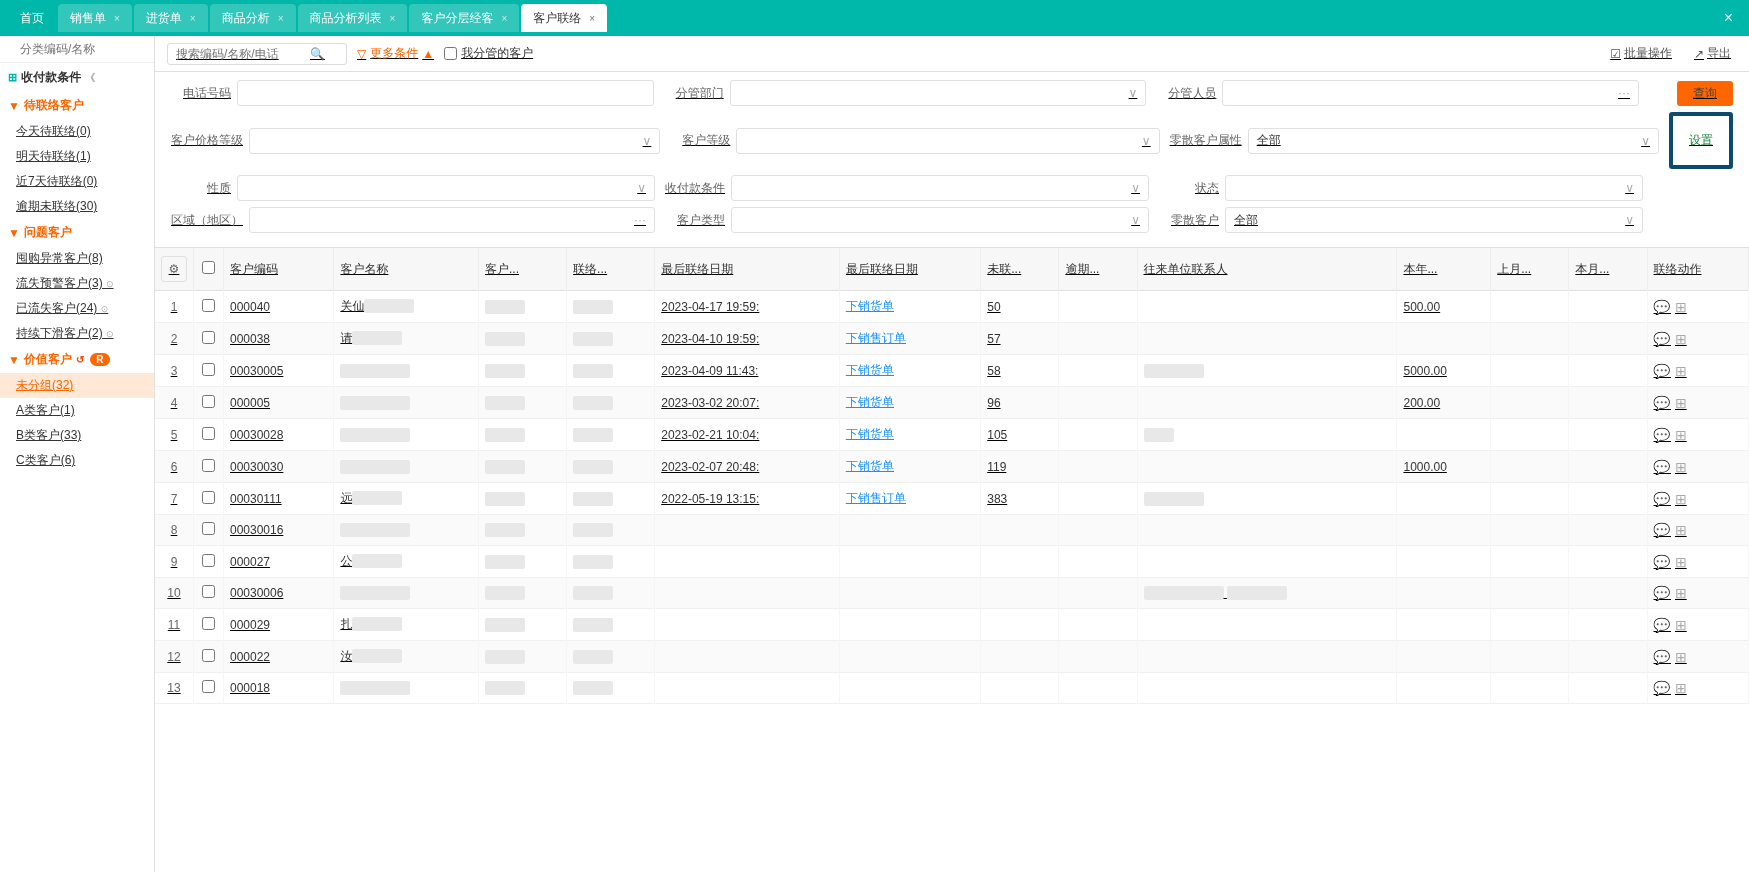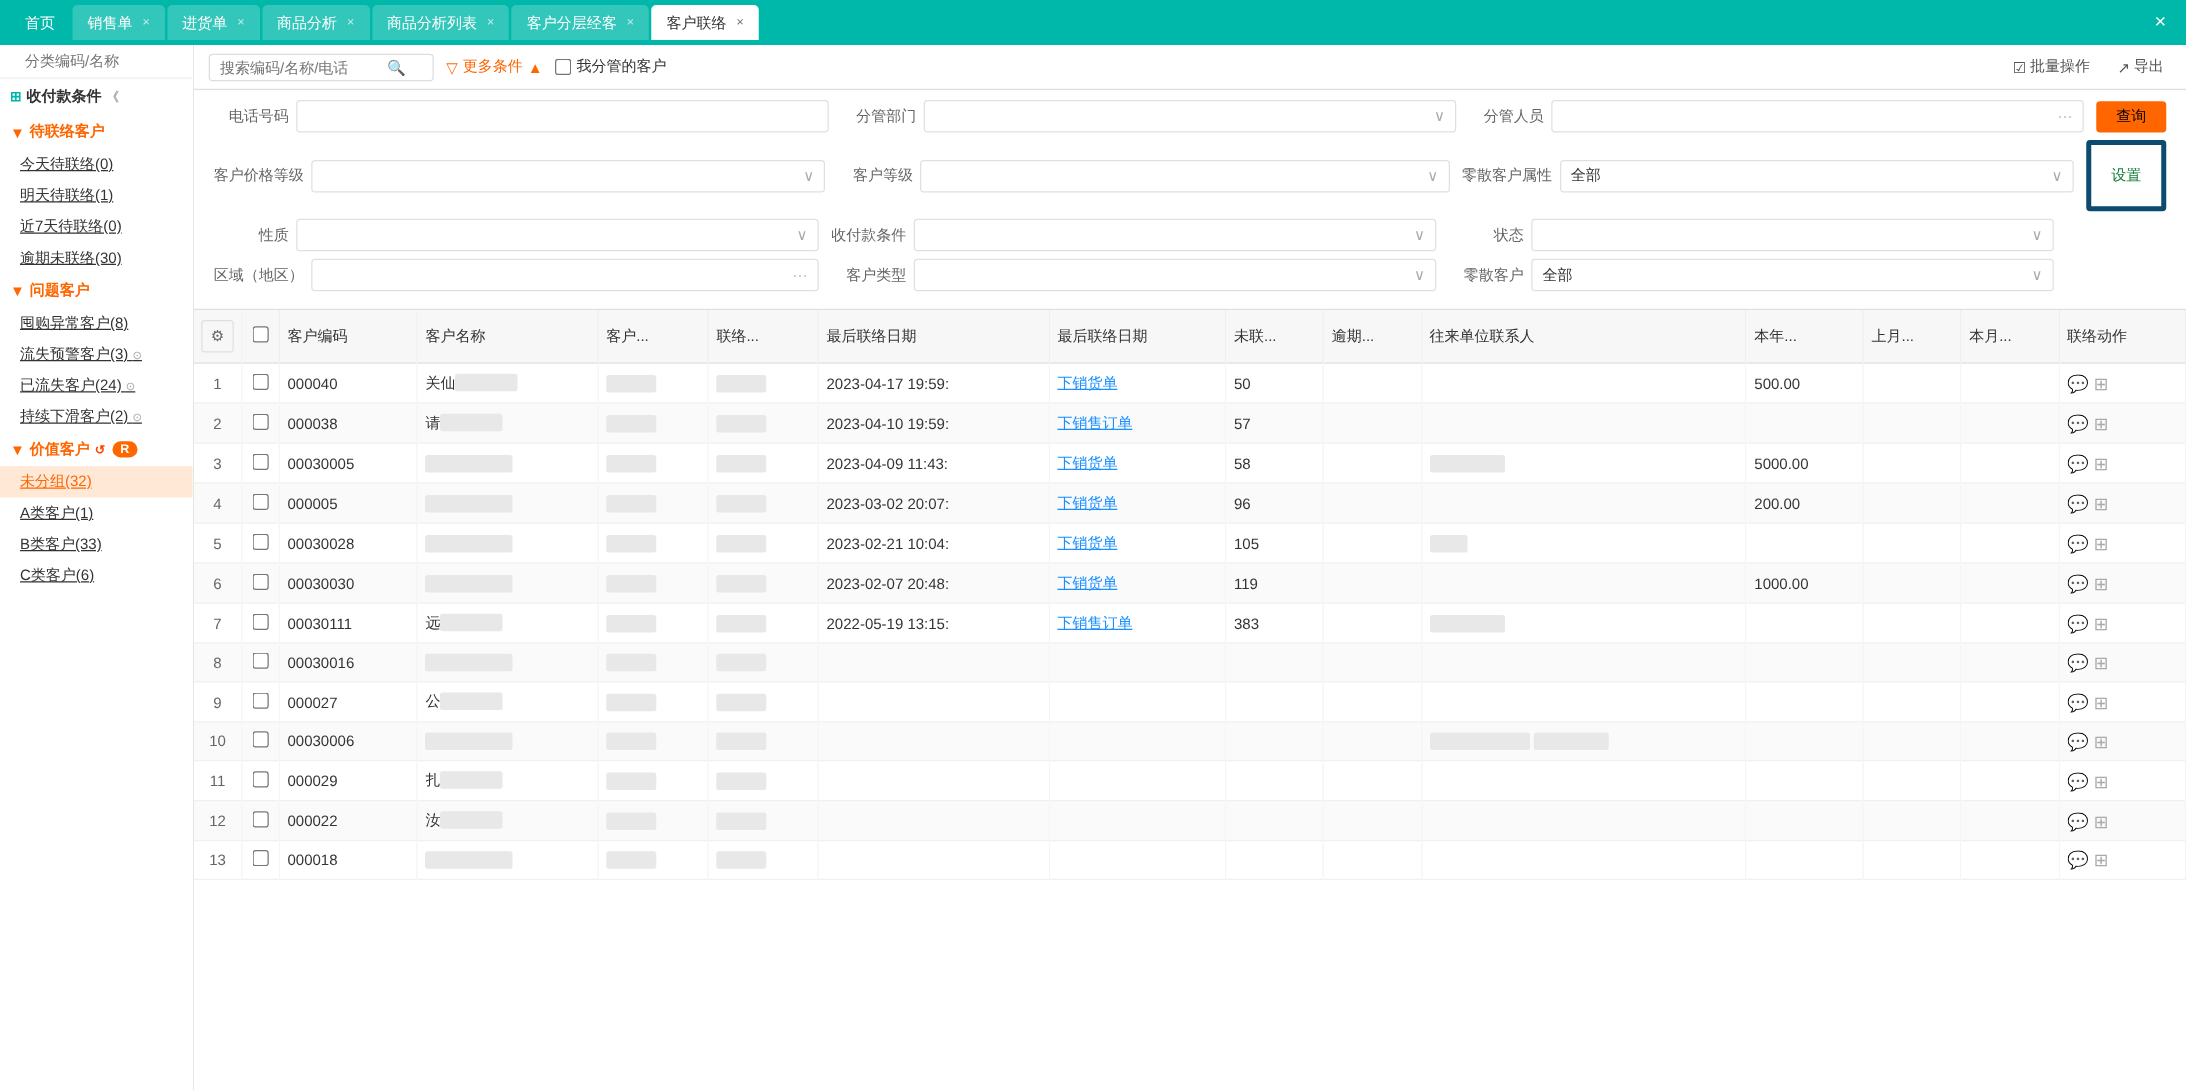--- a/index.html
+++ b/index.html
@@ -104,20 +104,21 @@
       font-size: 12px;
       gap: 4px;
     }
 
     
     .content-area {
       flex: 1;
       display: flex;
       flex-direction: column;
       overflow: hidden;
+      text-decoration: underline;
     }
 
     
     .filter-bar {
       background: #fff;
       padding: 6px 12px;
       border-bottom: 1px solid #e0e0e0;
       display: flex;
       align-items: center;
       gap: 10px;
@@ -208,26 +209,27 @@
       border-radius: 3px;
       padding: 3px 8px;
       color: #333;
       background: #fff;
       outline: none;
       font-size: 12px;
       min-height: 26px;
     }
     .btn-query {
       background: #ff6600;
-      color: #000000;
+      color: #404040;
       border: none;
       border-radius: 3px;
       padding: 4px 16px;
       cursor: pointer;
       font-size: 12px;
+      margin-left: 28px;
     }
     .btn-reset {
       background: #fff;
       color: #15803d;
       border: 4px solid #0c4a6e;
       border-radius: 3px;
       padding: 16px 16px;
       cursor: pointer;
       font-size: 12px;
     }

